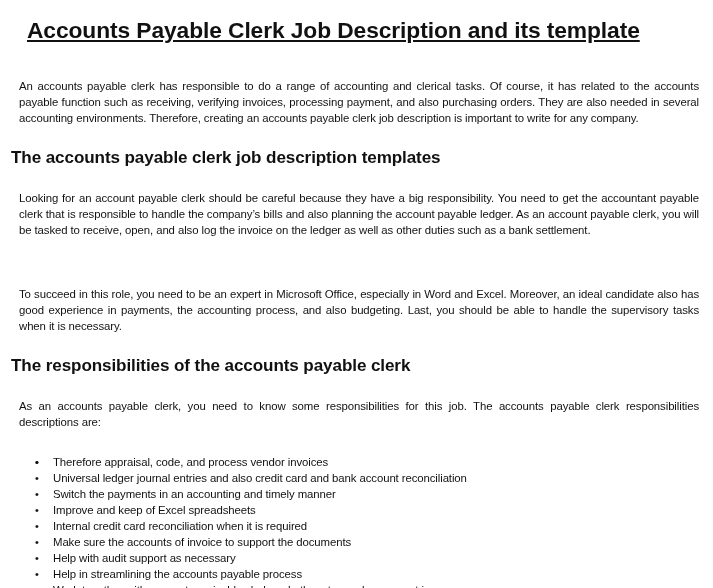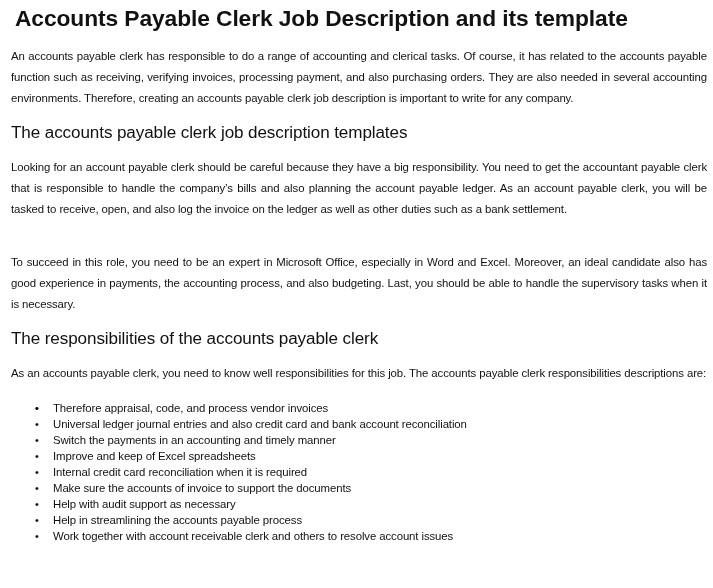--- a/index.html
+++ b/index.html
@@ -16,32 +16,33 @@
       color: #111111;
       letter-spacing: -0.1px;
     }
     .doc {
       position: relative;
       padding: 6px 6px 0 11px;
       width: 696px;
     }
     .title {
       font-weight: bold;
-      margin: 4px;
+      margin: 16px;
       line-height: 16px;
       height: 16px;
+      text-decoration: underline;
     }
     .heading {
-      font-weight: normal;
+      font-weight: bold;
       margin: 0;
       line-height: 16px;
     }
     p.para {
-      margin: 0;
-      line-height: 21px;
+      margin: 8px;
+      line-height: 16px;
       text-align: justify;
       text-align-last: left;
     }
     .gap-title { height: 16px; }
     .gap { height: 16px; }
     ul.resp {
       list-style: none;
       margin: 0;
       padding: 0;
     }
@@ -78,21 +79,21 @@
   <div class="gap"></div>
 
   <div class="gap"></div>
 
   <p class="para">To succeed in this role, you need to be an expert in Microsoft Office, especially in Word and Excel. Moreover, an ideal candidate also has good experience in payments, the accounting process, and also budgeting. Last, you should be able to handle the supervisory tasks when it is necessary.</p>
   <div class="gap"></div>
 
   <h2 class="heading">The responsibilities of the accounts payable clerk</h2>
   <div class="gap"></div>
 
-  <p class="para">As an accounts payable clerk, you need to know well responsibilities for this job. The accounts payable clerk responsibilities descriptions are:</p>
+  <p class="para">As an accounts payable clerk, you need to know some responsibilities for this job. The accounts payable clerk responsibilities descriptions are:</p>
   <div class="gap"></div>
 
   <ul class="resp">
     <li><span class="bullet">•</span></li>
     <li><span class="bullet">•</span><span>Therefore appraisal, code, and process vendor invoices</span></li>
     <li><span class="bullet">•</span><span>Universal ledger journal entries and also credit card and bank account reconciliation</span></li>
     <li><span class="bullet">•</span><span>Switch the payments in an accounting and timely manner</span></li>
     <li><span class="bullet">•</span><span>Improve and keep of Excel spreadsheets</span></li>
     <li><span class="bullet">•</span><span>Internal credit card reconciliation when it is required</span></li>
     <li><span class="bullet">•</span><span>Make sure the accounts of invoice to support the documents</span></li>

